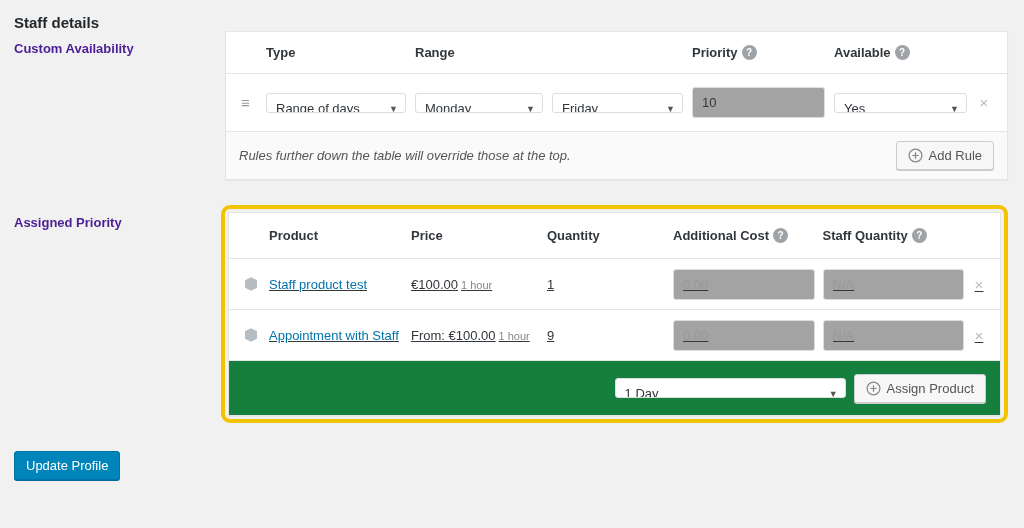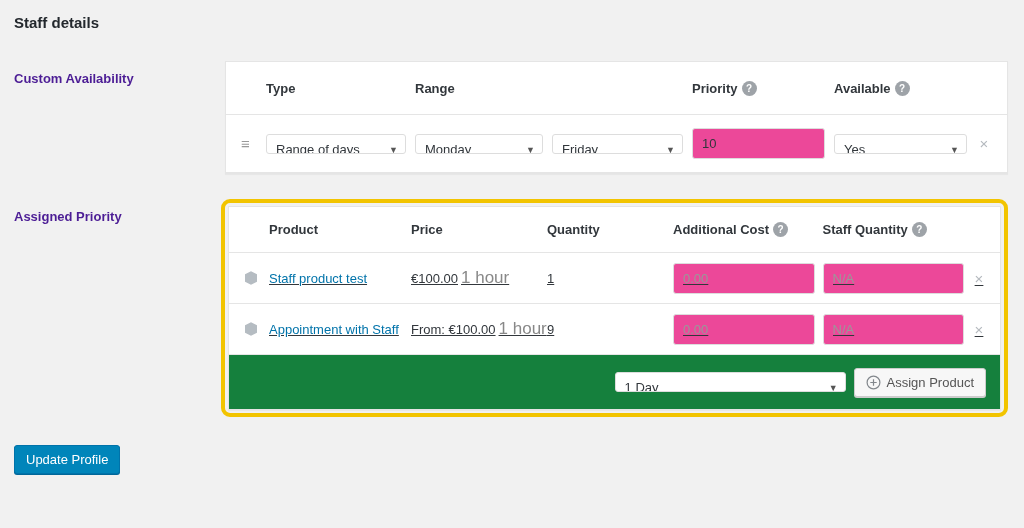--- a/index.html
+++ b/index.html
@@ -4,52 +4,52 @@
 <style>
   * { box-sizing: border-box; margin: 0; padding: 0; }
   html,body { width: 1024px; height: 528px; overflow: hidden; }
   body {
     background: #f1f1f1;
     font-family: "Liberation Sans", sans-serif;
     font-size: 13px;
     color: #32373c;
   }
   .wrap { padding: 14px 16px 0 14px; }
-  .page-title { font-size: 15px; font-weight: 700; color: #23282d; margin-bottom: 30px; }
+  .page-title { font-size: 15px; font-weight: 700; color: #23282d; }
 
   .form-row { display: flex; align-items: flex-start; margin-bottom: 25px; }
   .row-label { width: 211px; flex: 0 0 211px; font-weight: 700; font-size: 13px; color: #4c1d95; padding-top: 10px; }
   .row-content { flex: 1; min-width: 0; }
 
   .card { background: #fff; border: 1px solid #e5e5e5; box-shadow: 0 1px 1px rgba(0,0,0,.04); }
 
   
   .ca-row { display: grid; grid-template-columns: 16px 140px 128px 131px 1fr 1fr 16px; column-gap: 9px; align-items: center; padding: 0 15px; }
-  .ca-head { height: 53px; border-bottom: 1px solid #e5e5e5; font-weight: 700; color: #32373c; }
+  .ca-head { height: 42px; border-bottom: 1px solid #e5e5e5; font-weight: 700; color: #32373c; }
   .h-type { grid-column: 2; } .h-range { grid-column: 3 / span 2; } .h-priority { grid-column: 5; } .h-available { grid-column: 6; }
   .ca-body { padding: 13px 15px; border-bottom: 1px solid #e5e5e5; }
   .ca-foot { display: flex; align-items: center; justify-content: space-between; padding: 9px 13px; background: #fafafa; min-height: 44px; }
   .foot-note { font-style: italic; color: #555; }
 
   
   .highlight-box { border: 4px solid #f2c400; border-radius: 9px; padding: 3px; margin-left: -4px; }
   .ap-row { display: grid; grid-template-columns: 18px 134px 128px 118px 1fr 1fr 14px; column-gap: 8px; align-items: center; padding: 0 14px; }
   .ap-head { height: 46px; border-bottom: 1px solid #e5e5e5; font-weight: 700; }
   .hp-product { grid-column: 2; } .hp-price { grid-column: 3; } .hp-qty { grid-column: 4; } .hp-cost { grid-column: 5; } .hp-staffqty { grid-column: 6; }
   .ap-body { height: 51px; border-bottom: 1px solid #e5e5e5; text-decoration: underline; }
   .ap-foot { display: flex; align-items: center; justify-content: flex-end; gap: 8px; padding: 11px 14px; background: #15803d; min-height: 54px; }
 
   .link { color: #0073aa; text-decoration: none; cursor: pointer; white-space: nowrap; }
-  .price-unit { font-size: 17px; color: #888; margin-left: 3px; }
+  .price-unit { font-size: 11px; color: #888; margin-left: 3px; }
   .price-cell { white-space: nowrap; }
 
   
   .select { position: relative; background: #fff; border: 1px solid #ddd; border-radius: 3px; height: 20px; line-height: 29px; padding: 0 22px 0 9px; color: #32373c; cursor: pointer; white-space: nowrap; overflow: hidden; }
   .caret { position: absolute; right: 7px; top: 0; line-height: 31px; font-size: 9px; color: #555; }
-  .txt { width: 100%; height: 31px; border: 1px solid #ddd; border-radius: 3px; padding: 0 9px; font: inherit; font-size: 13px; color: #32373c; background: #ec4899; }
+  .txt { width: 100%; height: 31px; border: 1px solid #ddd; border-radius: 3px; padding: 0 9px; font: inherit; font-size: 13px; color: #32373c; background: #a3a3a3; }
   .txt::placeholder { color: #999; }
 
   .help { display: inline-flex; align-items: center; justify-content: center; width: 15px; height: 15px; border-radius: 50%; background: #9ea3a8; color: #fff; font-size: 10px; font-weight: 700; margin-left: 4px; vertical-align: -3px; cursor: pointer; }
   .head-flex { display: inline-flex; align-items: flex-end; }
 
   .drag { color: #999; font-size: 15px; cursor: move; letter-spacing: -1px; }
   .remove { background: none; border: 0; color: #b4b9be; font-size: 15px; cursor: pointer; line-height: 1; padding: 0; }
 
   .btn { display: inline-flex; align-items: center; gap: 6px; background: #f7f7f7; border: 1px solid #ccc; border-radius: 3px; color: #555; height: 29px; padding: 0 11px; font-size: 13px; font-family: inherit; cursor: pointer; box-shadow: 0 1px 0 #ccc; white-space: nowrap; }
   .btn-primary { background: #0085ba; border-color: #0073aa; box-shadow: 0 1px 0 #006799; color: #fff; height: 29px; padding: 0 11px; border-radius: 3px; font-size: 13px; font-family: inherit; border-style: solid; border-width: 1px; cursor: pointer; }
@@ -98,20 +98,32 @@
             <span class="caret">▼</span>
           </div>
           <input class="txt" value="10" style="">
           <div class="select">
             <span>Yes</span>
             <span class="caret">▼</span>
           </div>
           <button class="remove">×</button>
         </div>
 
+        <div class="ca-foot">
+          <span class="foot-note">Rules further down the table will override those at the top.</span>
+          <button class="btn">
+            <span class="prod-icon">
+              <svg width="15" height="15" viewBox="0 0 15 15">
+                  <circle cx="7.5" cy="7.5" r="6.4" fill="none" stroke="#82878c" stroke-width="1.2"></circle>
+                  <path d="M7.5 4.3v6.4M4.3 7.5h6.4" stroke="#82878c" stroke-width="1.2"></path>
+                </svg>
+            </span>
+            <span>Add Rule</span>
+          </button>
+        </div>
 
       </div>
     </div>
   </div>
 
   <div class="form-row">
     <div class="row-label">Assigned Priority</div>
     <div class="row-content">
       <div class="highlight-box">
         <div class="card">

